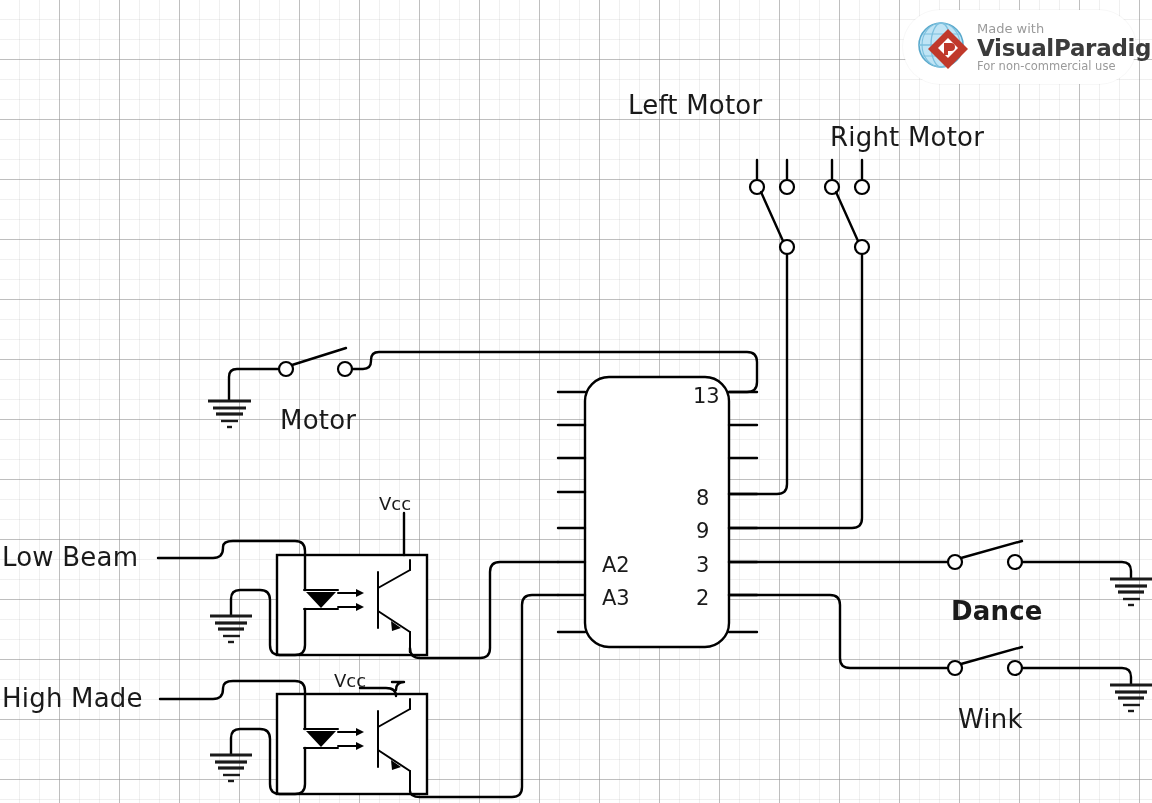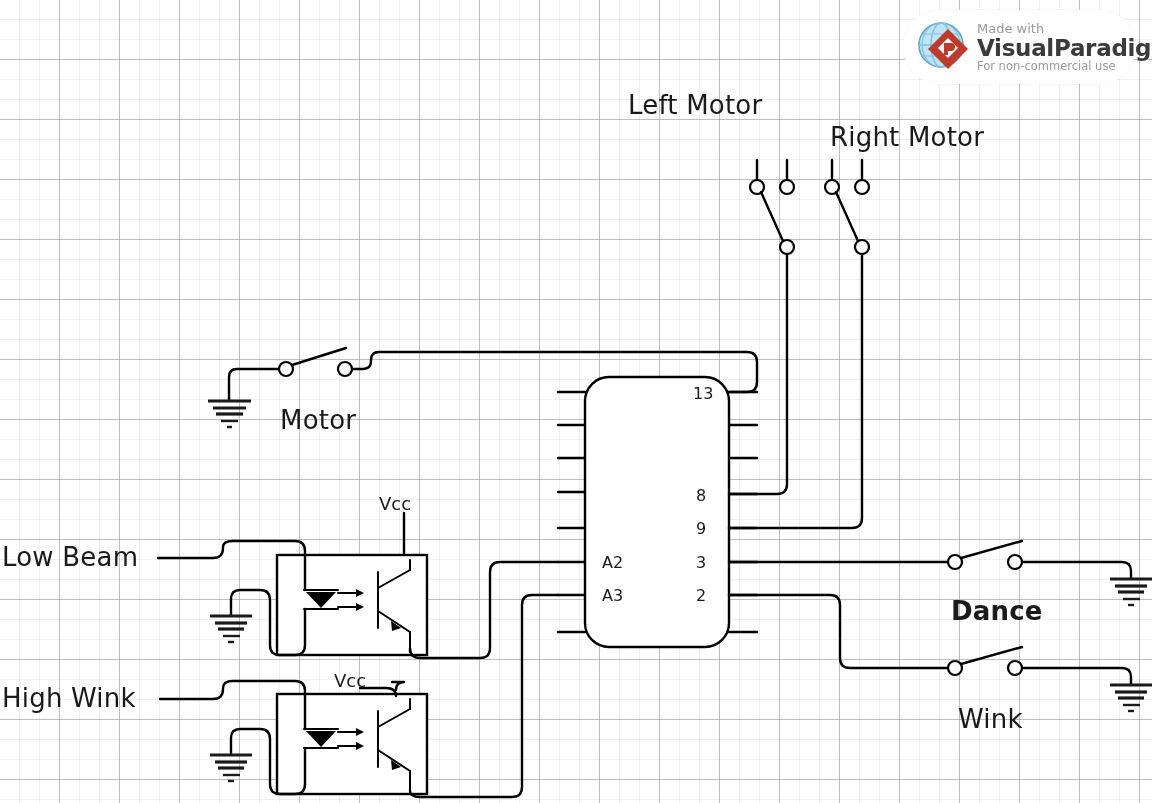--- a/index.html
+++ b/index.html
@@ -73,21 +73,21 @@
     position: absolute;
     color: #1a1a1a;
     white-space: nowrap;
     font-family: "DejaVu Sans", "Liberation Sans", sans-serif;
   }
   .lbl-big {
     font-size: 26px;
     letter-spacing: 0.2px;
   }
   .lbl-pin {
-    font-size: 16px;
+    font-size: 21px;
   }
   .lbl-vcc {
     font-size: 18px;
   }
   
   #watermark {
     position: absolute;
     left: 903px;
     top: 10px;
     width: 233px;
@@ -304,21 +304,21 @@
 
     <path class="wire" d="M 410 791 Q 410 797 420 797 L 512 797 Q 522 797 522 787
              L 522 605 Q 522 595 532 595 L 558 595"></path>
 
   </svg>
 
   <div class="lbl lbl-big" style="left:628px; top:90px;">Left Motor</div>
   <div class="lbl lbl-big" style="left:830px; top:90px;margin-top:32px;">Right Motor</div>
   <div class="lbl lbl-big" style="left:280px; top:405px;">Motor</div>
   <div class="lbl lbl-big" style="left:2px; top:542px;">Low Beam</div>
-  <div class="lbl lbl-big" style="left:2px; top:683px;">High Wink</div>
+  <div class="lbl lbl-big" style="left:2px; top:683px;">High Made</div>
   <div class="lbl lbl-big" style="left:951px; top:596px;font-weight:bold;">Dance</div>
   <div class="lbl lbl-big" style="left:958px; top:704px;">Wink</div>
 
   <div class="lbl lbl-vcc" style="left:379px; top:493px;">Vcc</div>
   <div class="lbl lbl-vcc" style="left:334px; top:670px;">Vcc</div>
 
   <div class="lbl lbl-pin" style="left:602px; top:553px;">A2</div>
   <div class="lbl lbl-pin" style="left:602px; top:586px;">A3</div>
 
   <div class="lbl lbl-pin" style="left:693px; top:384px;">13</div>

